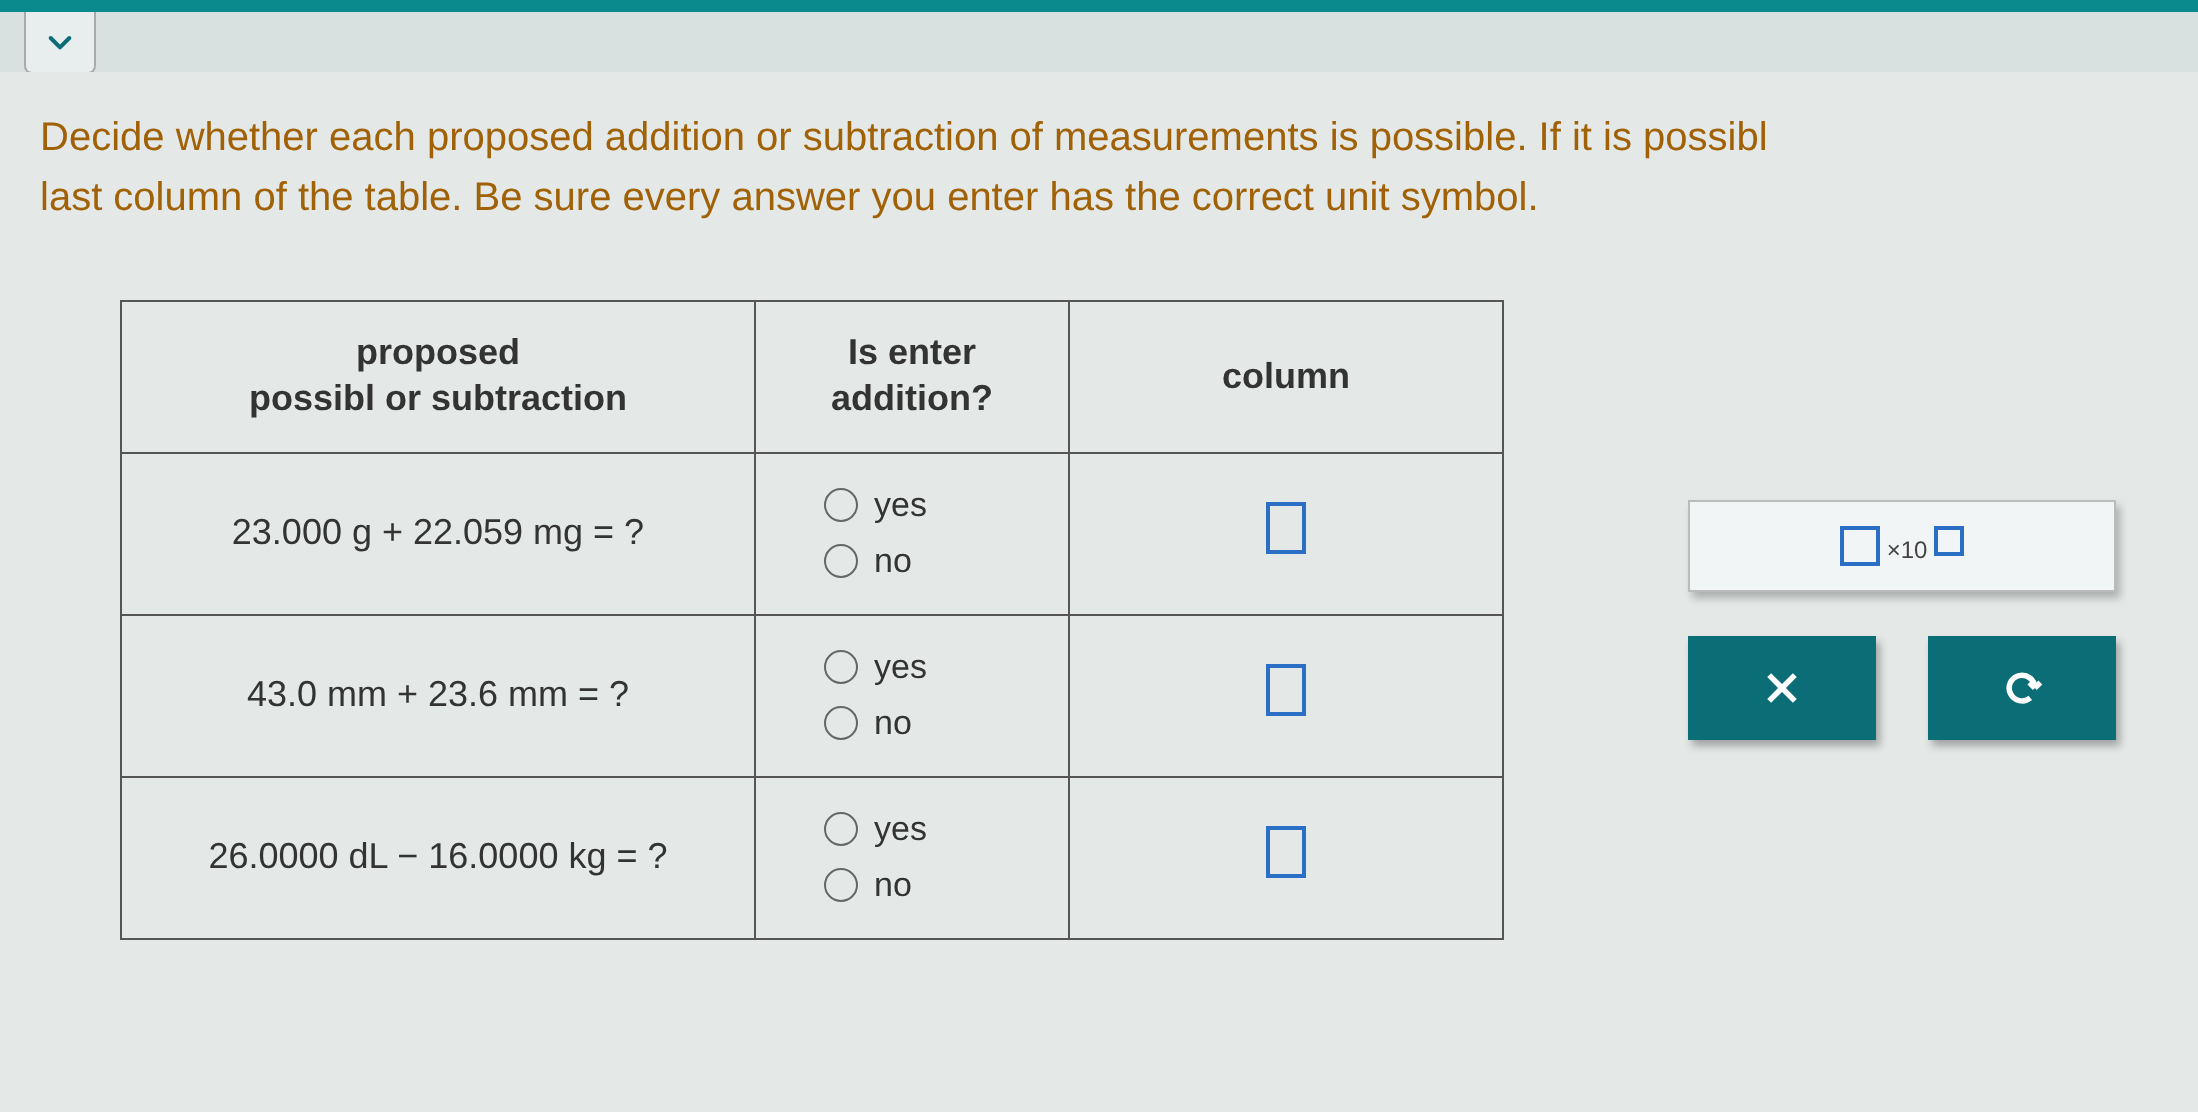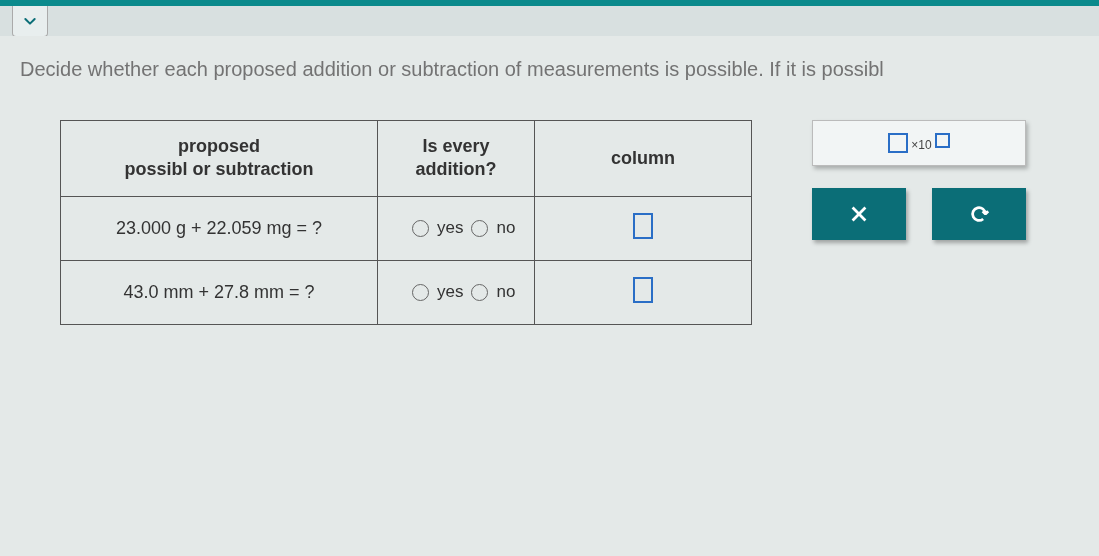--- a/index.html
+++ b/index.html
@@ -1,29 +1,29 @@
 <!DOCTYPE html>
 <html><head>
 <meta charset="utf-8">
 <style>
   html,body{margin:0;padding:0;width:1099px;height:556px;font-family:Arial,Helvetica,sans-serif;background:#d8e0e0;overflow:hidden}
   .topbar{background:#0a8a8c;height:6px;width:100%}
   .dropdown-tab{position:absolute;top:6px;left:12px;width:34px;height:30px;background:#e8eeee;border:1px solid #aaa;border-top:none;display:flex;align-items:center;justify-content:center;border-radius:0 0 4px 4px}
   .dropdown-tab svg{width:16px;height:16px}
   .page{position:absolute;top:36px;left:0;right:0;bottom:0;background:#e4e9e8;padding:18px 20px 20px 20px;box-sizing:border-box}
-  .question-text{font-size:20px;color:#737373;line-height:1.5;margin-bottom:36px}
-  .content-row{display:flex;align-items:flex-start;gap:60px;margin-left:40px}
+  .question-text{font-size:20px;color:#a16207;line-height:1.5;margin-bottom:36px}
+  .content-row{display:flex;align-items:center;gap:92px;margin-left:40px}
   table.meas{border-collapse:collapse;background:#e4e9e8}
   table.meas th,table.meas td{border:1.5px solid #555;text-align:center;vertical-align:middle}
   table.meas thead th{font-weight:700;font-size:18px;color:#333;padding:14px 18px;line-height:1.3}
   table.meas tbody td{font-size:18px;color:#333;padding:16px 14px}
   .col-prop{width:280px}
   .col-poss{width:120px}
   .col-res{width:180px}
-  .radio-group{display:flex;flex-direction:row;align-items:flex-start;gap:8px;padding-left:20px}
+  .radio-group{display:flex;flex-direction:column;align-items:flex-start;gap:8px;padding-left:20px}
   .radio-line{display:flex;align-items:center;gap:8px;font-size:17px;color:#333}
   .radio-circle{width:15px;height:15px;border:1.5px solid #666;border-radius:50%;display:inline-block}
   .result-box{display:inline-block;width:16px;height:22px;border:2px solid #2a6ec6}
   .tool-panel{display:flex;flex-direction:column;gap:22px}
   .sci-box{background:#f2f5f5;border:1px solid #bbb;box-shadow:2px 3px 4px rgba(0,0,0,.25);padding:12px 16px;display:flex;align-items:center;justify-content:center;min-width:96px}
   .sci-inner{display:flex;align-items:flex-end;gap:2px}
   .sq{width:16px;height:16px;border:2px solid #2a6ec6;display:inline-block}
   .sq.small{width:11px;height:11px}
   .x10{font-size:12px;color:#444;margin:0 1px 1px 1px}
   .btn-row{display:flex;gap:26px}
@@ -36,32 +36,33 @@
 <div class="topbar"></div>
 <div class="dropdown-tab">
   <svg viewBox="0 0 24 24">
       <path d="M5 9l7 7 7-7" fill="none" stroke="#0b6e77" stroke-width="3" stroke-linecap="round" stroke-linejoin="round"></path>
     </svg>
 </div>
 
 <div class="page">
   <div class="question-text">
     <span>Decide whether each proposed addition or subtraction of measurements is possible. If it is possibl</span><br>
+    <span>last column of the table. Be sure every answer you enter has the correct unit symbol.</span>
   </div>
 
   <div class="content-row">
     <table class="meas">
       <thead>
         <tr>
           <th class="col-prop">
             <span>proposed</span><br>
             <span>possibl or subtraction</span>
           </th>
           <th class="col-poss">
-            <span>Is every</span><br>
+            <span>Is enter</span><br>
             <span>addition?</span>
           </th>
           <th class="col-res">column</th>
         </tr>
       </thead>
       <tbody>
         <tr>
           <td>23.000 g + 22.059 mg = ?</td>
           <td>
             <div class="radio-group">
@@ -71,21 +72,37 @@
                 </label>
               <label class="radio-line">
                   <span class="radio-circle"></span>
                   <span>no</span>
                 </label>
             </div>
           </td>
           <td><span class="result-box"></span></td>
         </tr>
         <tr>
-          <td>43.0 mm + 27.8 mm = ?</td>
+          <td>43.0 mm + 23.6 mm = ?</td>
+          <td>
+            <div class="radio-group">
+              <label class="radio-line">
+                  <span class="radio-circle"></span>
+                  <span>yes</span>
+                </label>
+              <label class="radio-line">
+                  <span class="radio-circle"></span>
+                  <span>no</span>
+                </label>
+            </div>
+          </td>
+          <td><span class="result-box"></span></td>
+        </tr>
+        <tr>
+          <td>26.0000 dL − 16.0000 kg = ?</td>
           <td>
             <div class="radio-group">
               <label class="radio-line">
                   <span class="radio-circle"></span>
                   <span>yes</span>
                 </label>
               <label class="radio-line">
                   <span class="radio-circle"></span>
                   <span>no</span>
                 </label>

